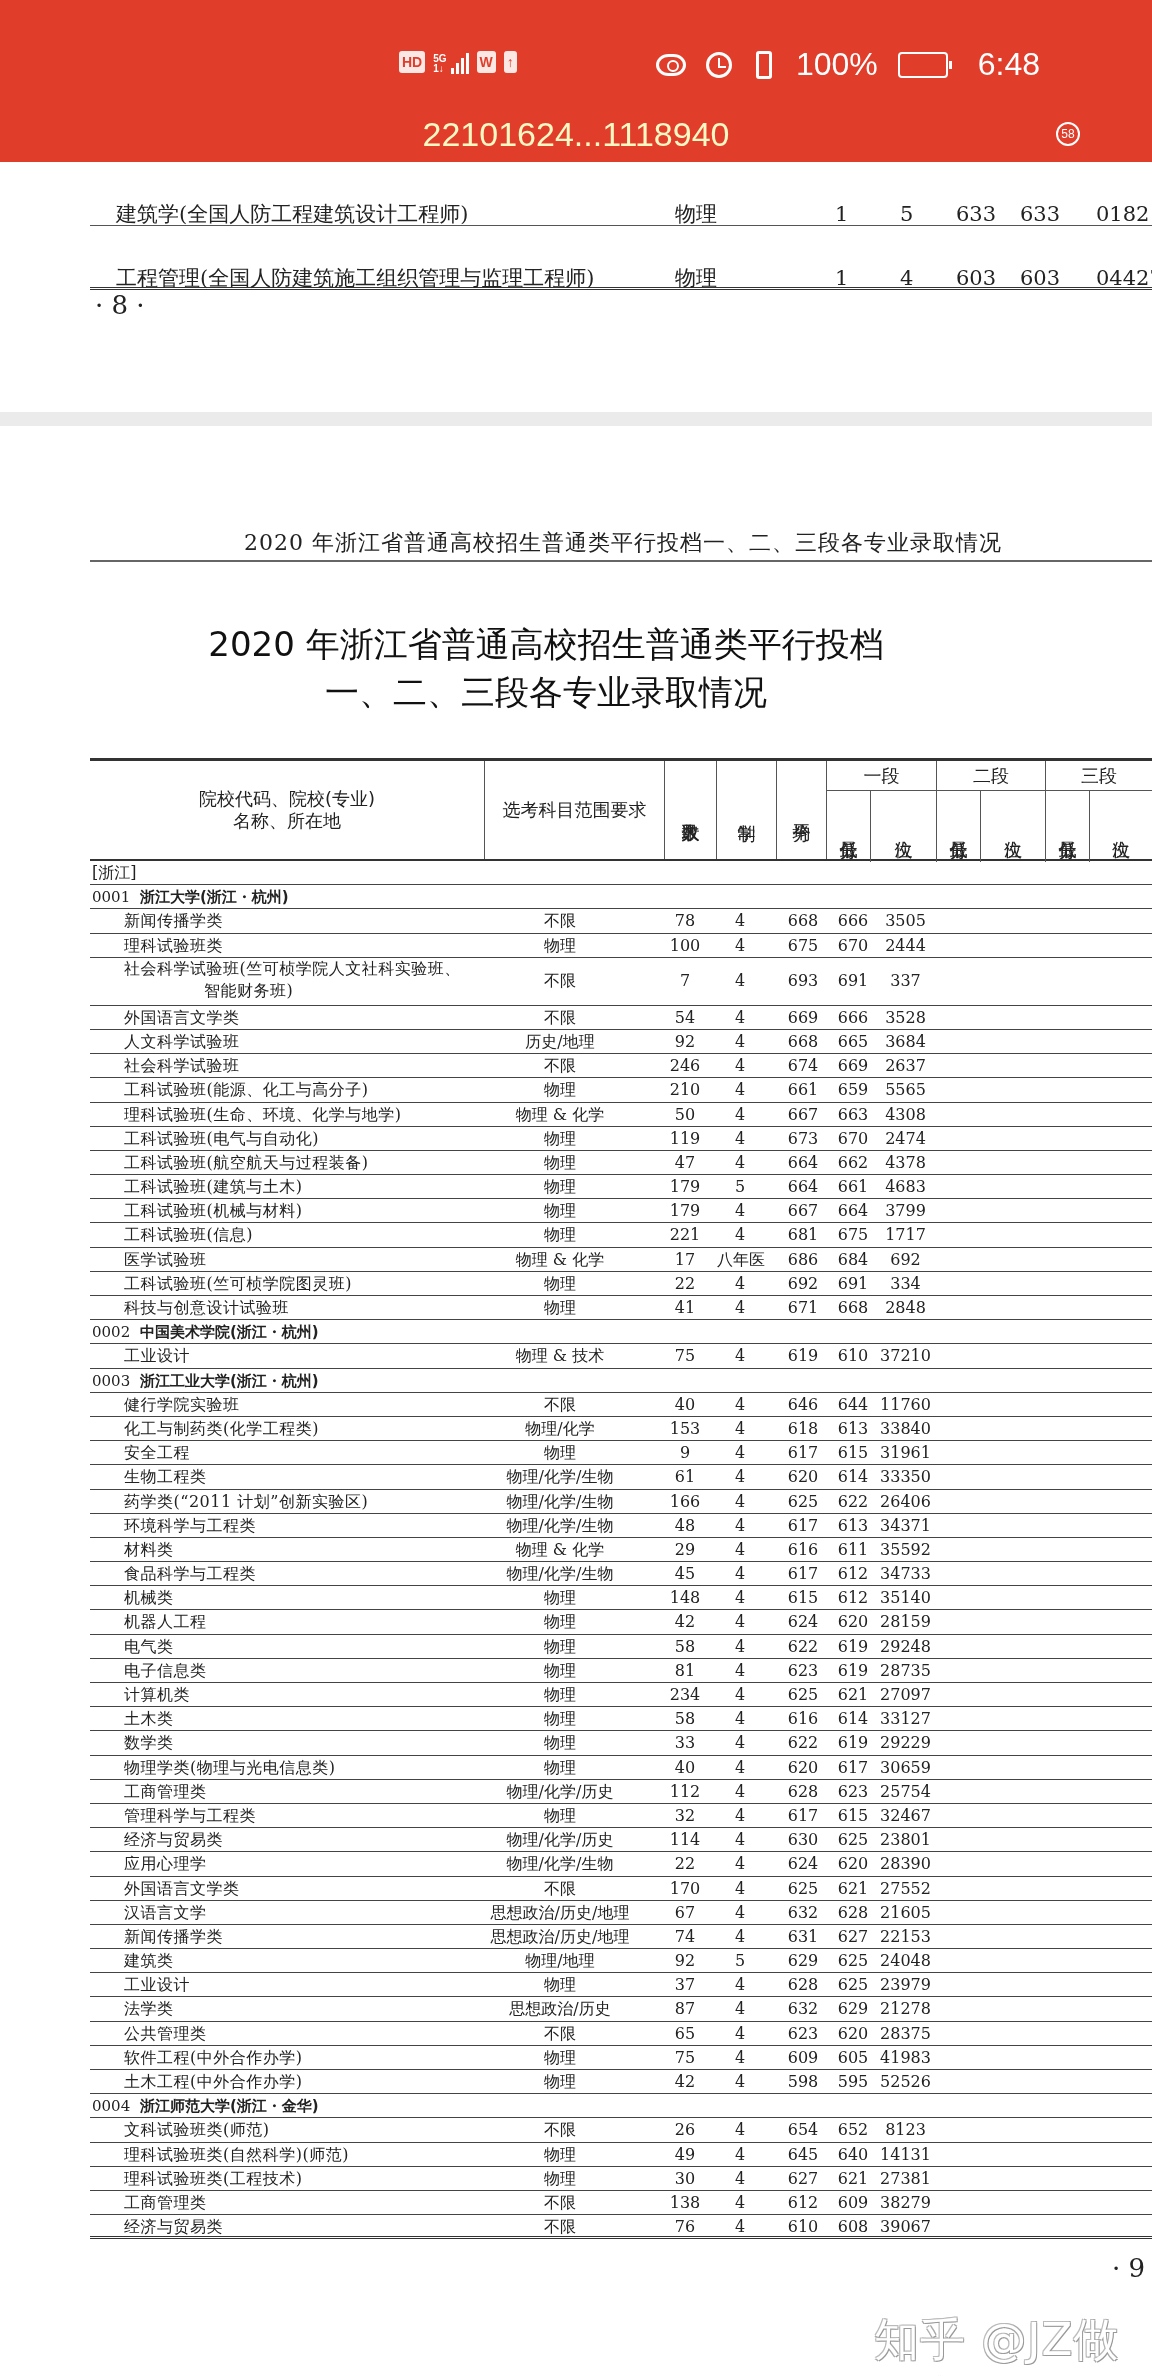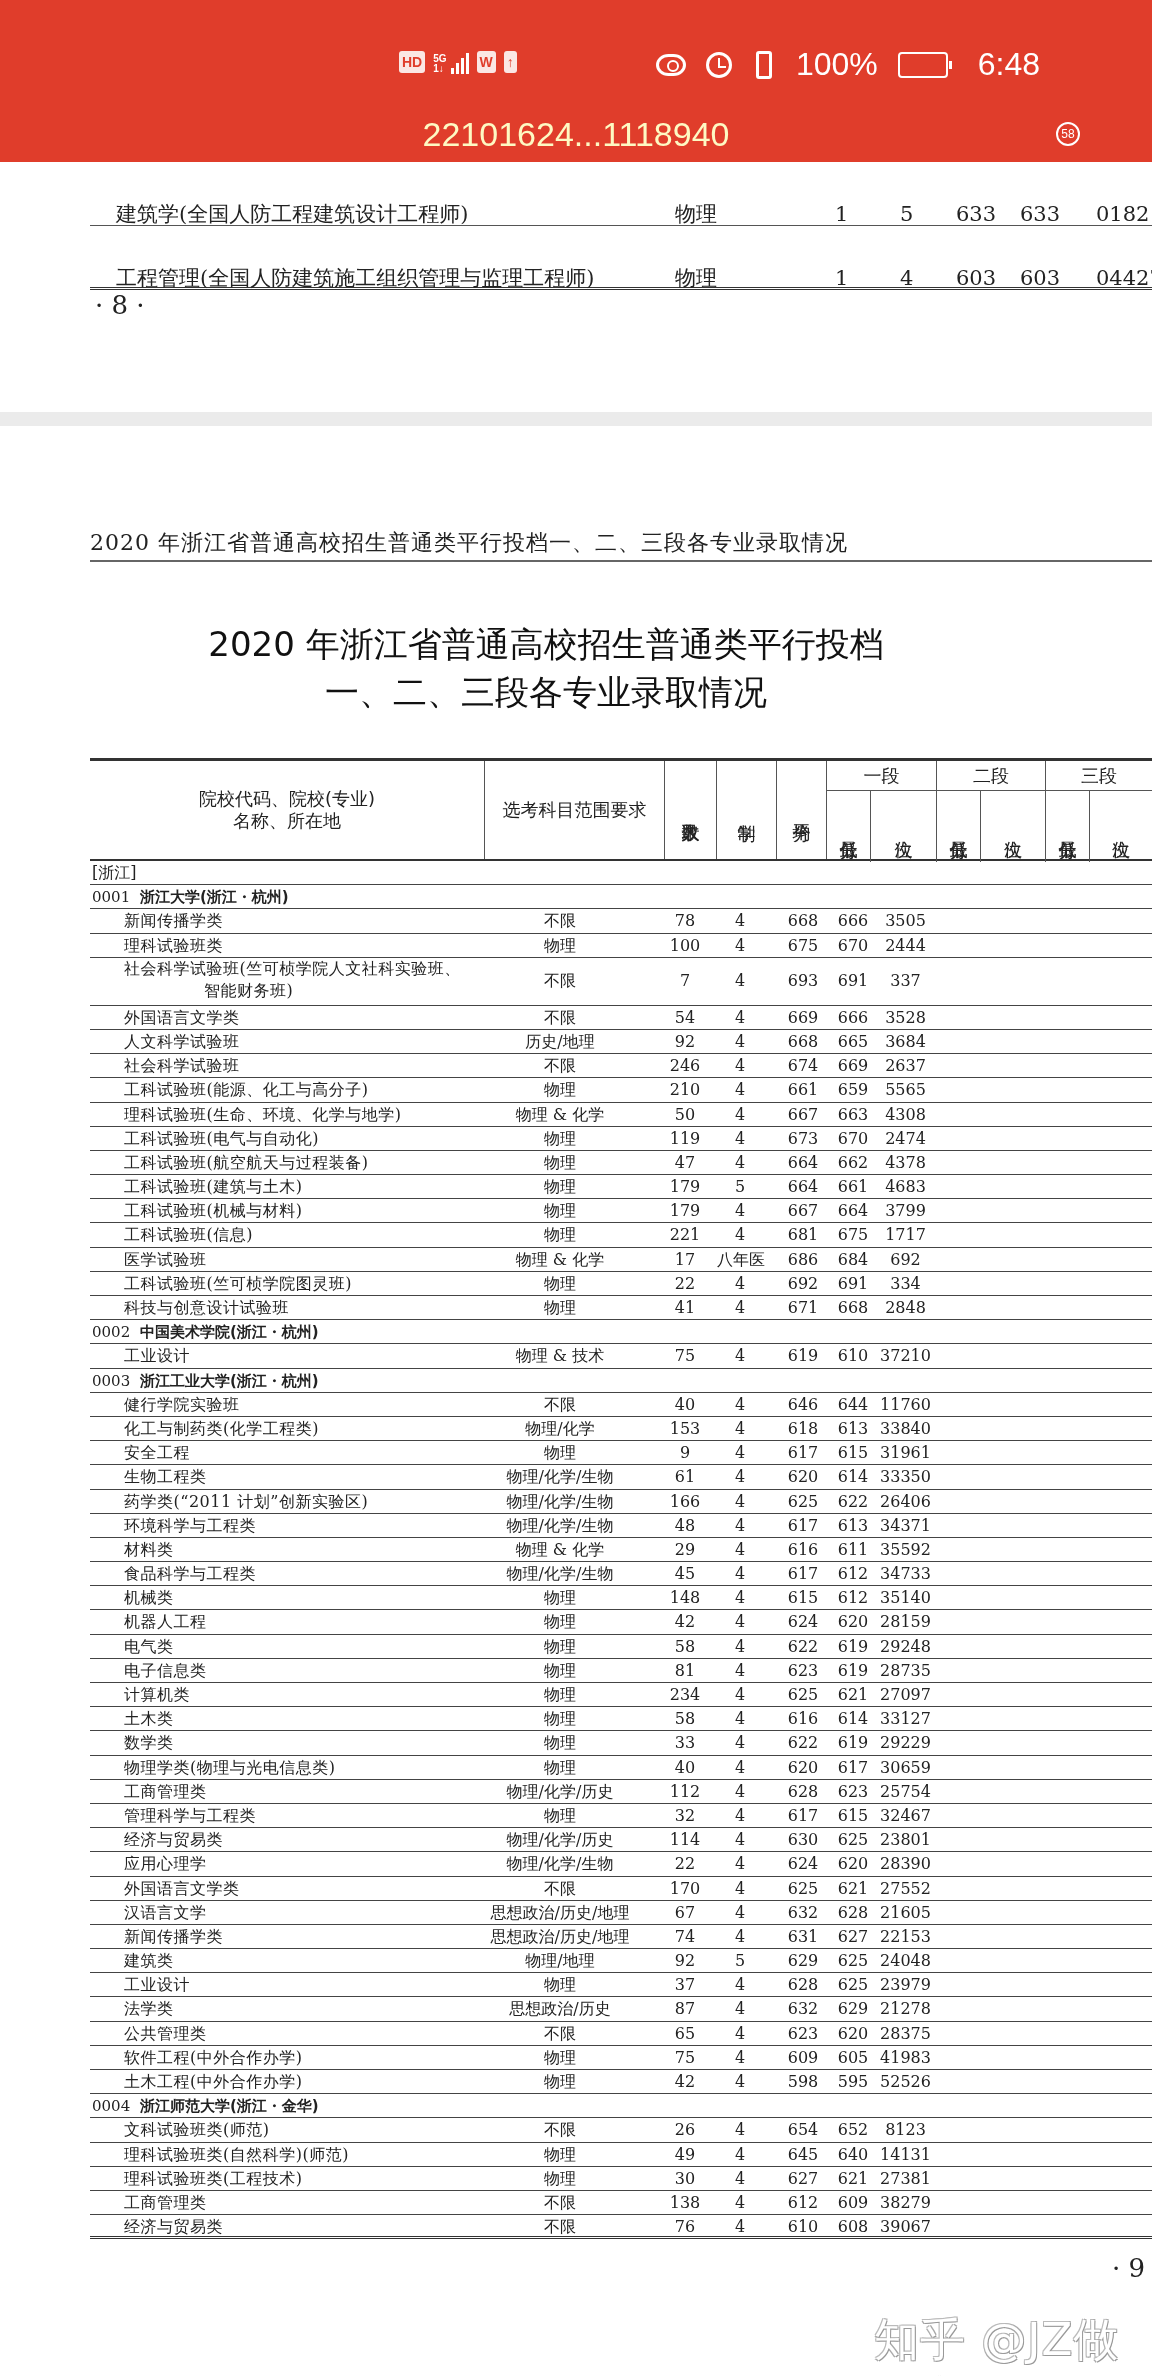--- a/index.html
+++ b/index.html
@@ -29,21 +29,21 @@
 
   
   .prev-table { position: absolute; left: 90px; top: 162px; width: 1062px; }
   .prev-row { position: relative; height: 24px; font-size: 21px; line-height: 24px; border-bottom: 1px solid #555; margin-top: 40px; }
   .prev-row:last-child { border-bottom: 3px double #333; }
   .cell { position: absolute; top: 0; white-space: nowrap; }
   .page-num-8 { position: absolute; left: 95px; top: 290px; font-size: 26px; }
   .page-gap { position: absolute; left: 0; top: 412px; width: 1152px; height: 14px; background: #ebebeb; }
 
   
-  .running-head { position: absolute; left: 90px; top: 525px; width: 1062px; text-align: left; font-size: 22px; line-height: 36px; padding-right: 150px; letter-spacing: 1px; }
+  .running-head { position: absolute; left: 90px; top: 525px; width: 1062px; text-align: right; font-size: 22px; line-height: 36px; padding-right: 150px; letter-spacing: 1px; }
   .running-rule { position: absolute; left: 90px; top: 560px; width: 1062px; height: 2px; background: #666; }
   .main-title { position: absolute; left: 90px; top: 620px; width: 1062px; padding-right: 150px; text-align: center; font-family: "DejaVu Sans", "Liberation Sans", sans-serif; font-size: 34px; line-height: 48px; color: #111; }
 
   .tbl { position: absolute; left: 90px; top: 758px; width: 1062px; }
   .thead { position: relative; height: 103px; border-top: 3px solid #333; border-bottom: 2px solid #333; font-family: "DejaVu Sans", "Liberation Sans", sans-serif; font-size: 18px; }
   .th { position: absolute; top: 0; height: 100%; display: flex; align-items: center; justify-content: center; text-align: center; border-right: 1px solid #555; line-height: 22px; }
   .th.vert { writing-mode: vertical-rl; text-orientation: upright; letter-spacing: 0; }
   .th.grp { height: 30px; border-bottom: 1px solid #555; }
   .th.sub { top: 30px; height: 71px; }
 

